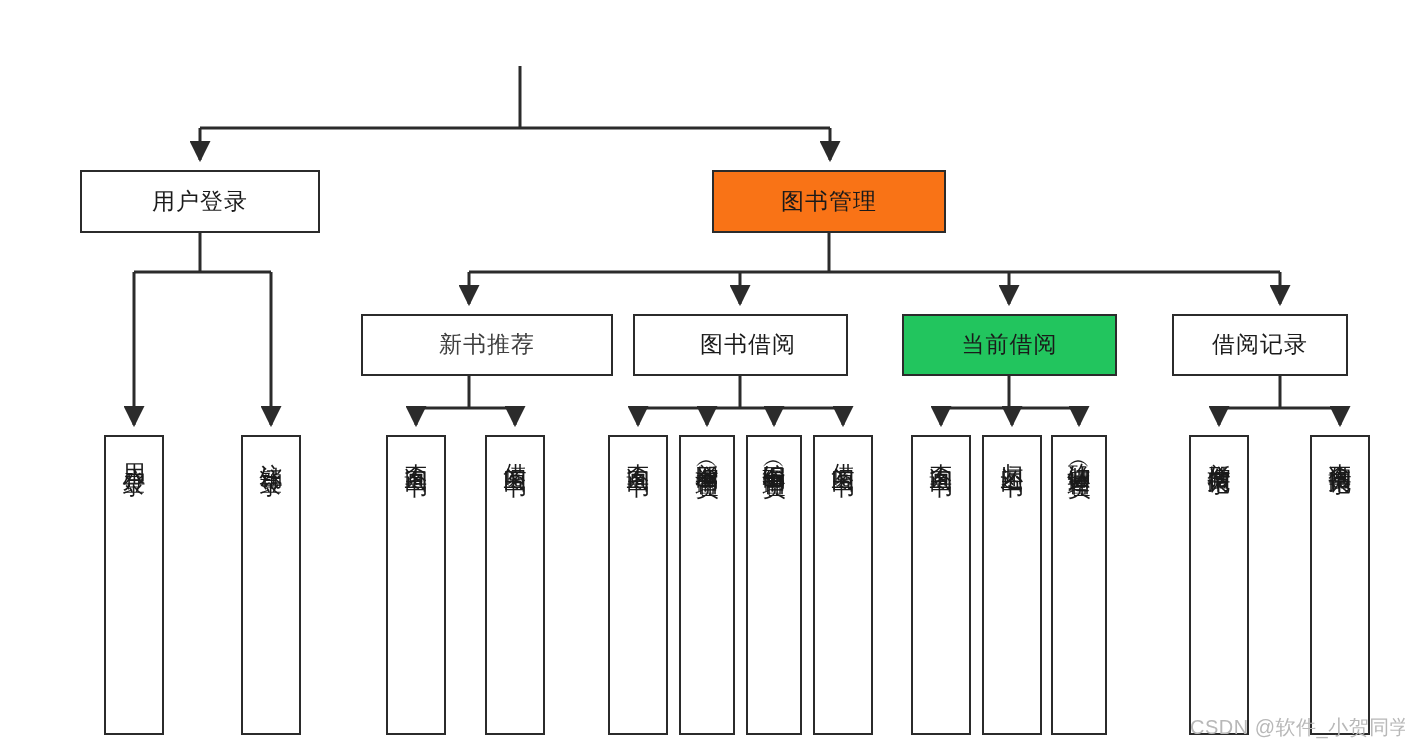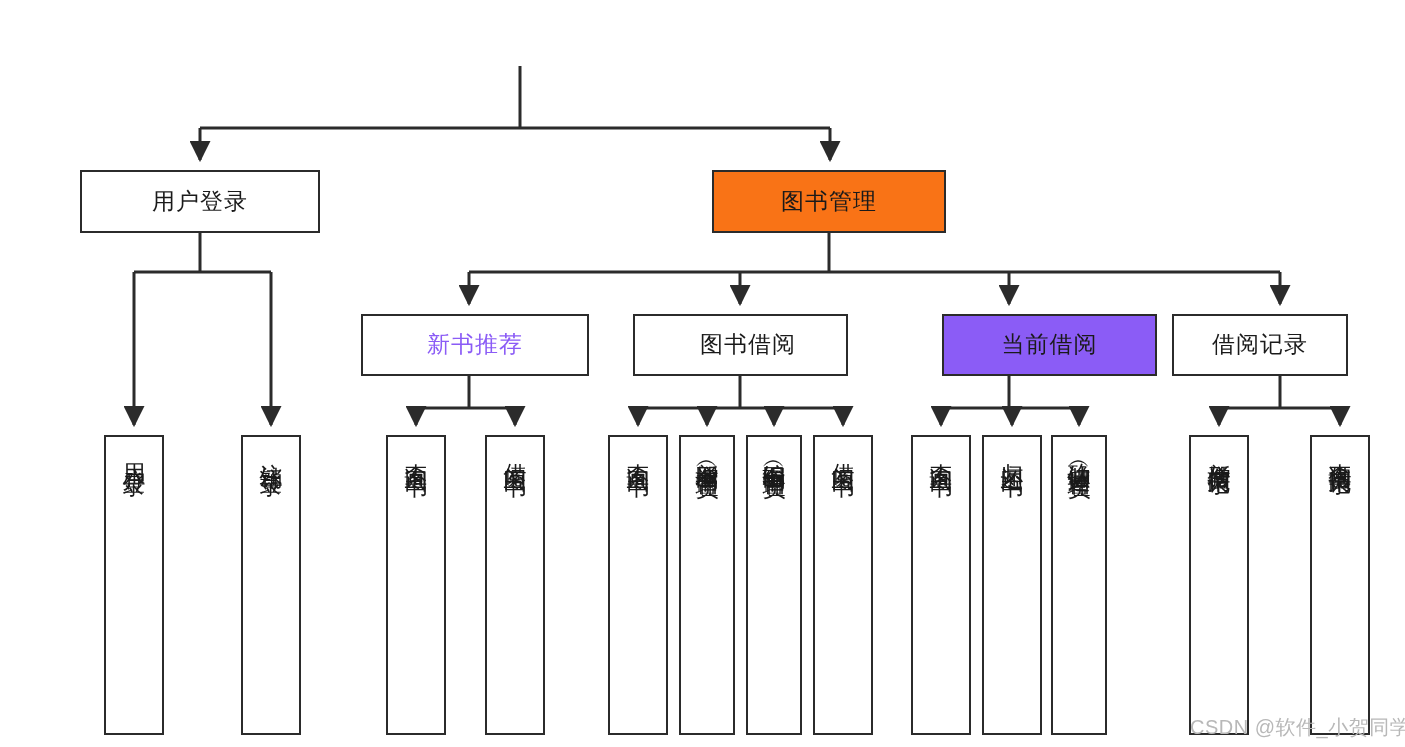--- a/index.html
+++ b/index.html
@@ -133,27 +133,27 @@
   </svg>
 
 
   <div class="node horiz" id="node-l2-0" style="left: 80px; top: 170px; width: 240px; height: 63px; border-color: rgb(43, 43, 43); background: rgb(255, 255, 255); color: rgb(26, 26, 26);">
     <span class="label">用户登录</span>
   </div>
   <div class="node horiz" id="node-l2-1" style="left: 712px; top: 170px; width: 234px; height: 63px; border-color: rgb(43, 43, 43); background: #f97316; color: rgb(26, 26, 26);">
     <span class="label">图书管理</span>
   </div>
 
-  <div class="node horiz" id="node-l3-0" style="left: 361px; top: 314px; width: 228px; height: 62px; border-color: rgb(43, 43, 43); background: rgb(255, 255, 255); color: #8b5cf6;">
+  <div class="node horiz" id="node-l3-0" style="left: 361px; top: 314px; width: 252px; height: 62px; border-color: rgb(43, 43, 43); background: rgb(255, 255, 255); color: #404040;">
     <span class="label">新书推荐</span>
   </div>
   <div class="node horiz" id="node-l3-1" style="left: 633px; top: 314px; width: 215px; height: 62px; border-color: rgb(43, 43, 43); background: rgb(255, 255, 255); color: rgb(26, 26, 26); padding-left: 15px;">
     <span class="label">图书借阅</span>
   </div>
-  <div class="node horiz" id="node-l3-2" style="left: 902px; top: 314px; width: 215px; height: 62px; border-color: rgb(43, 43, 43); background: #8b5cf6; color: rgb(26, 26, 26); margin-left: 40px;">
+  <div class="node horiz" id="node-l3-2" style="left: 902px; top: 314px; width: 215px; height: 62px; border-color: rgb(43, 43, 43); background: #22c55e; color: rgb(26, 26, 26);">
     <span class="label">当前借阅</span>
   </div>
   <div class="node horiz" id="node-l3-3" style="left: 1172px; top: 314px; width: 176px; height: 62px; border-color: rgb(43, 43, 43); background: rgb(255, 255, 255); color: rgb(26, 26, 26);">
     <span class="label">借阅记录</span>
   </div>
 
   <div class="node vert" id="node-leaf-0" style="left: 104px; top: 435px; width: 60px; height: 300px; border-color: rgb(43, 43, 43); background: rgb(255, 255, 255); color: rgb(26, 26, 26);">
     <span class="label">用户登录</span>
   </div>
   <div class="node vert" id="node-leaf-1" style="left: 241px; top: 435px; width: 60px; height: 300px; border-color: rgb(43, 43, 43); background: rgb(255, 255, 255); color: rgb(26, 26, 26);">

